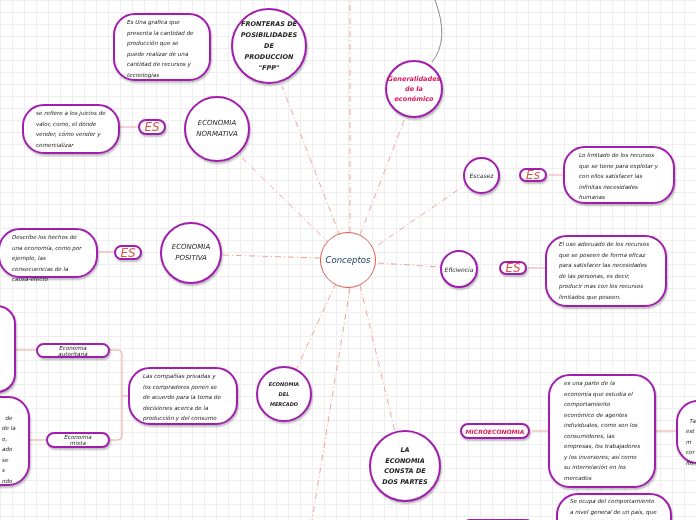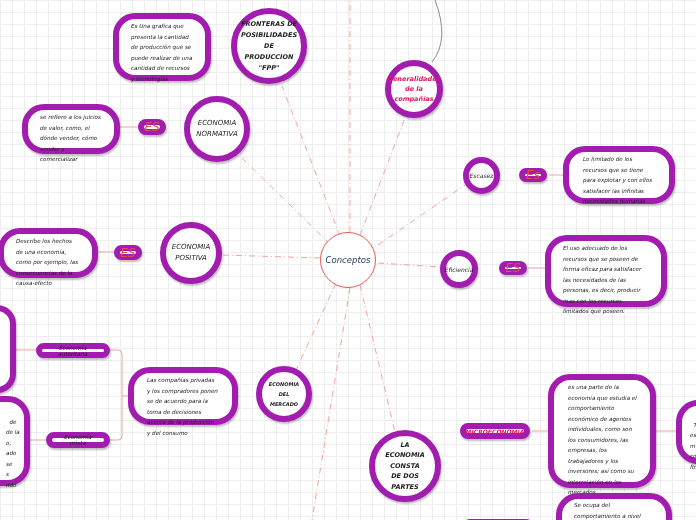--- a/index.html
+++ b/index.html
@@ -11,21 +11,21 @@
         linear-gradient(#eeeeee 1px, transparent 1px),
         linear-gradient(90deg, #eeeeee 1px, transparent 1px);
       background-size: 12px 12px;
       font-family: "DejaVu Sans", sans-serif;
       color: #222;
     }
     svg.lines { position: absolute; left: 0; top: 0; width: 696px; height: 520px; pointer-events: none; }
     .node {
       position: absolute;
       background: #fff;
-      border: 6px solid #a21caf;
+      border: 2px solid #a21caf;
       box-shadow: 1px 2px 2px rgba(0,0,0,0.25);
       display: flex; align-items: center; justify-content: center;
       text-align: center;
       font-style: italic;
       color: #222;
     }
     .circle { border-radius: 50%; }
     .bubble {
       border-radius: 22px;
       font-size: 6.5px;
@@ -101,21 +101,21 @@
 
 <div class="node bubble" style="left:113px; top:13px; width:98px; height:68px; padding:2px 12px; font-size:5.6px; line-height:10.5px;">
   <span>Es Una grafica que presenta la cantidad de producción que se puede realizar de una cantidad de recursos y tecnologías</span>
 </div>
 
 <div class="node circle caps" style="left:231px; top:8px; width:76px; height:76px; font-size:6.5px; line-height:11px; padding:6px; font-weight:bold;">
   <span>FRONTERAS DE POSIBILIDADES DE PRODUCCION "FPP"</span>
 </div>
 
 <div class="node circle pink" style="left:385px; top:60px; width:58px; height:58px; font-size:6.5px; line-height:10px; padding:8px;">
-  <span>Generalidades de la compañías</span>
+  <span>Generalidades de la económico</span>
 </div>
 
 <div class="node bubble" style="left:22px; top:104px; width:98px; height:50px; padding:2px 12px; font-size:5.6px; line-height:10.5px;">
   <span>se refiere a los juicios de valor, como, el dónde vender, cómo vender y comercializar</span>
 </div>
 <div class="node es-pill" style="left:138px; top:119px; width:28px; height:16px;">
   <span>ES</span>
 </div>
 <div class="node circle caps" style="left:184px; top:96px; width:66px; height:66px; font-style:italic;">
   <span>ECONOMIA NORMATIVA</span>

